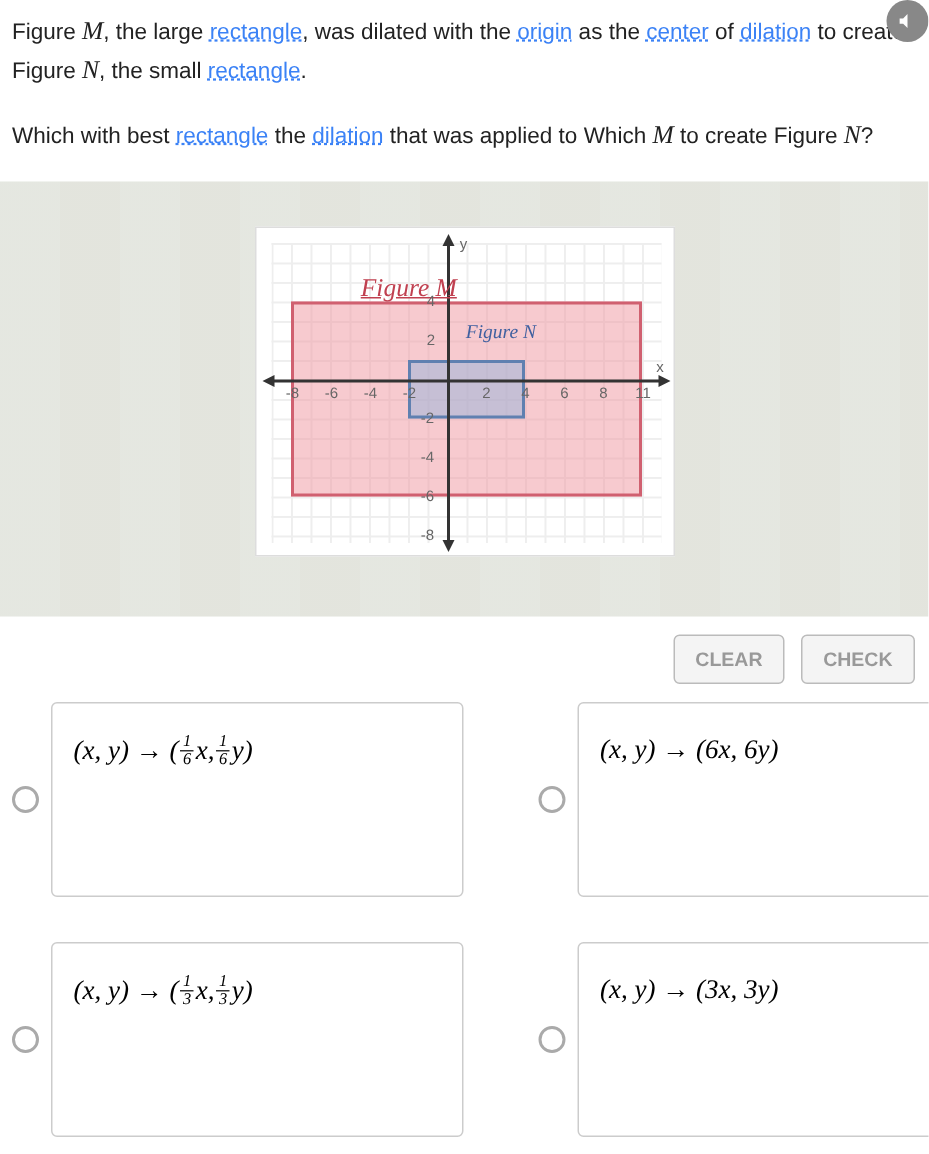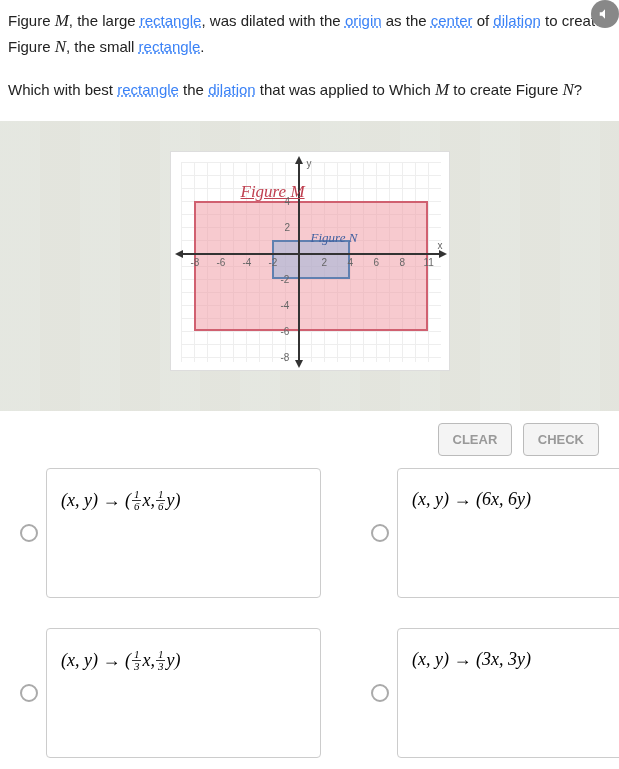--- a/index.html
+++ b/index.html
@@ -17,25 +17,25 @@
 .axis-x, .axis-y { position: absolute; background: #333; }
 .axis-x { height: 2px; left: 0; right: 0; top: 91px; }
 .axis-y { width: 2px; top: 0; bottom: 0; left: 117px; }
 .arrow-x { position: absolute; right: -6px; top: 88px; width: 0; height: 0; border-left: 8px solid #333; border-top: 4px solid transparent; border-bottom: 4px solid transparent; }
 .arrow-y { position: absolute; top: -6px; left: 114px; width: 0; height: 0; border-bottom: 8px solid #333; border-left: 4px solid transparent; border-right: 4px solid transparent; }
 .arrow-down { position: absolute; bottom: -6px; left: 114px; width: 0; height: 0; border-top: 8px solid #333; border-left: 4px solid transparent; border-right: 4px solid transparent; }
 .arrow-left { position: absolute; left: -6px; top: 88px; width: 0; height: 0; border-right: 8px solid #333; border-top: 4px solid transparent; border-bottom: 4px solid transparent; }
 .fig-m { position: absolute; left: 13px; top: 39px; width: 234px; height: 130px; background: rgba(240,150,160,0.5); border: 2px solid #d06070; }
 .fig-n { position: absolute; left: 91px; top: 78px; width: 78px; height: 39px; background: rgba(150,180,220,0.5); border: 2px solid #6080b0; }
 .label-m { position: absolute; left: 60px; top: 20px; font-family: 'Times New Roman', serif; font-style: italic; font-size: 17px; color: #c04050; text-decoration: underline; }
-.label-n { position: absolute; left: 130px; top: 68px; font-family: 'Times New Roman', serif; font-style: italic; font-size: 13px; color: #4060a0; }
+.label-n { position: absolute; left: 130px; top: 51px; font-family: 'Times New Roman', serif; font-style: italic; font-size: 13px; color: #4060a0; }
 .axis-label { position: absolute; font-size: 10px; color: #666; }
-.buttons-row { text-align: right; padding: 12px 20px; }
+.buttons-row { text-align: right; padding: 12px 9px; }
 .btn { display: inline-block; padding: 8px 14px; border: 1px solid #bbb; border-radius: 4px; background: #f4f4f4; color: #999; font-size: 13px; font-weight: bold; margin-left: 6px; cursor: pointer; }
-.options { padding: 0 20px; }
+.options { padding: 0 8px; }
 .option-row { display: flex; gap: 50px; margin-bottom: 30px; }
 .option-wrap { display: flex; align-items: center; gap: 8px; flex: 1; }
 .radio { width: 18px; height: 18px; border: 2px solid #aaa; border-radius: 50%; flex-shrink: 0; cursor: pointer; }
 .option-card { border: 1px solid #ccc; border-radius: 4px; padding: 20px 14px; width: 275px; height: 130px; background: #fff; }
 .math { font-family: 'Times New Roman', serif; font-size: 18px; font-style: italic; display: flex; align-items: center; }
 .frac { display: inline-flex; flex-direction: column; align-items: center; font-size: 11px; line-height: 1; margin: 0 1px; vertical-align: middle; }
 .frac .num { border-bottom: 1px solid #333; padding: 0 2px; }
 .frac .den { padding: 0 2px; }
 </style>
 </head>

